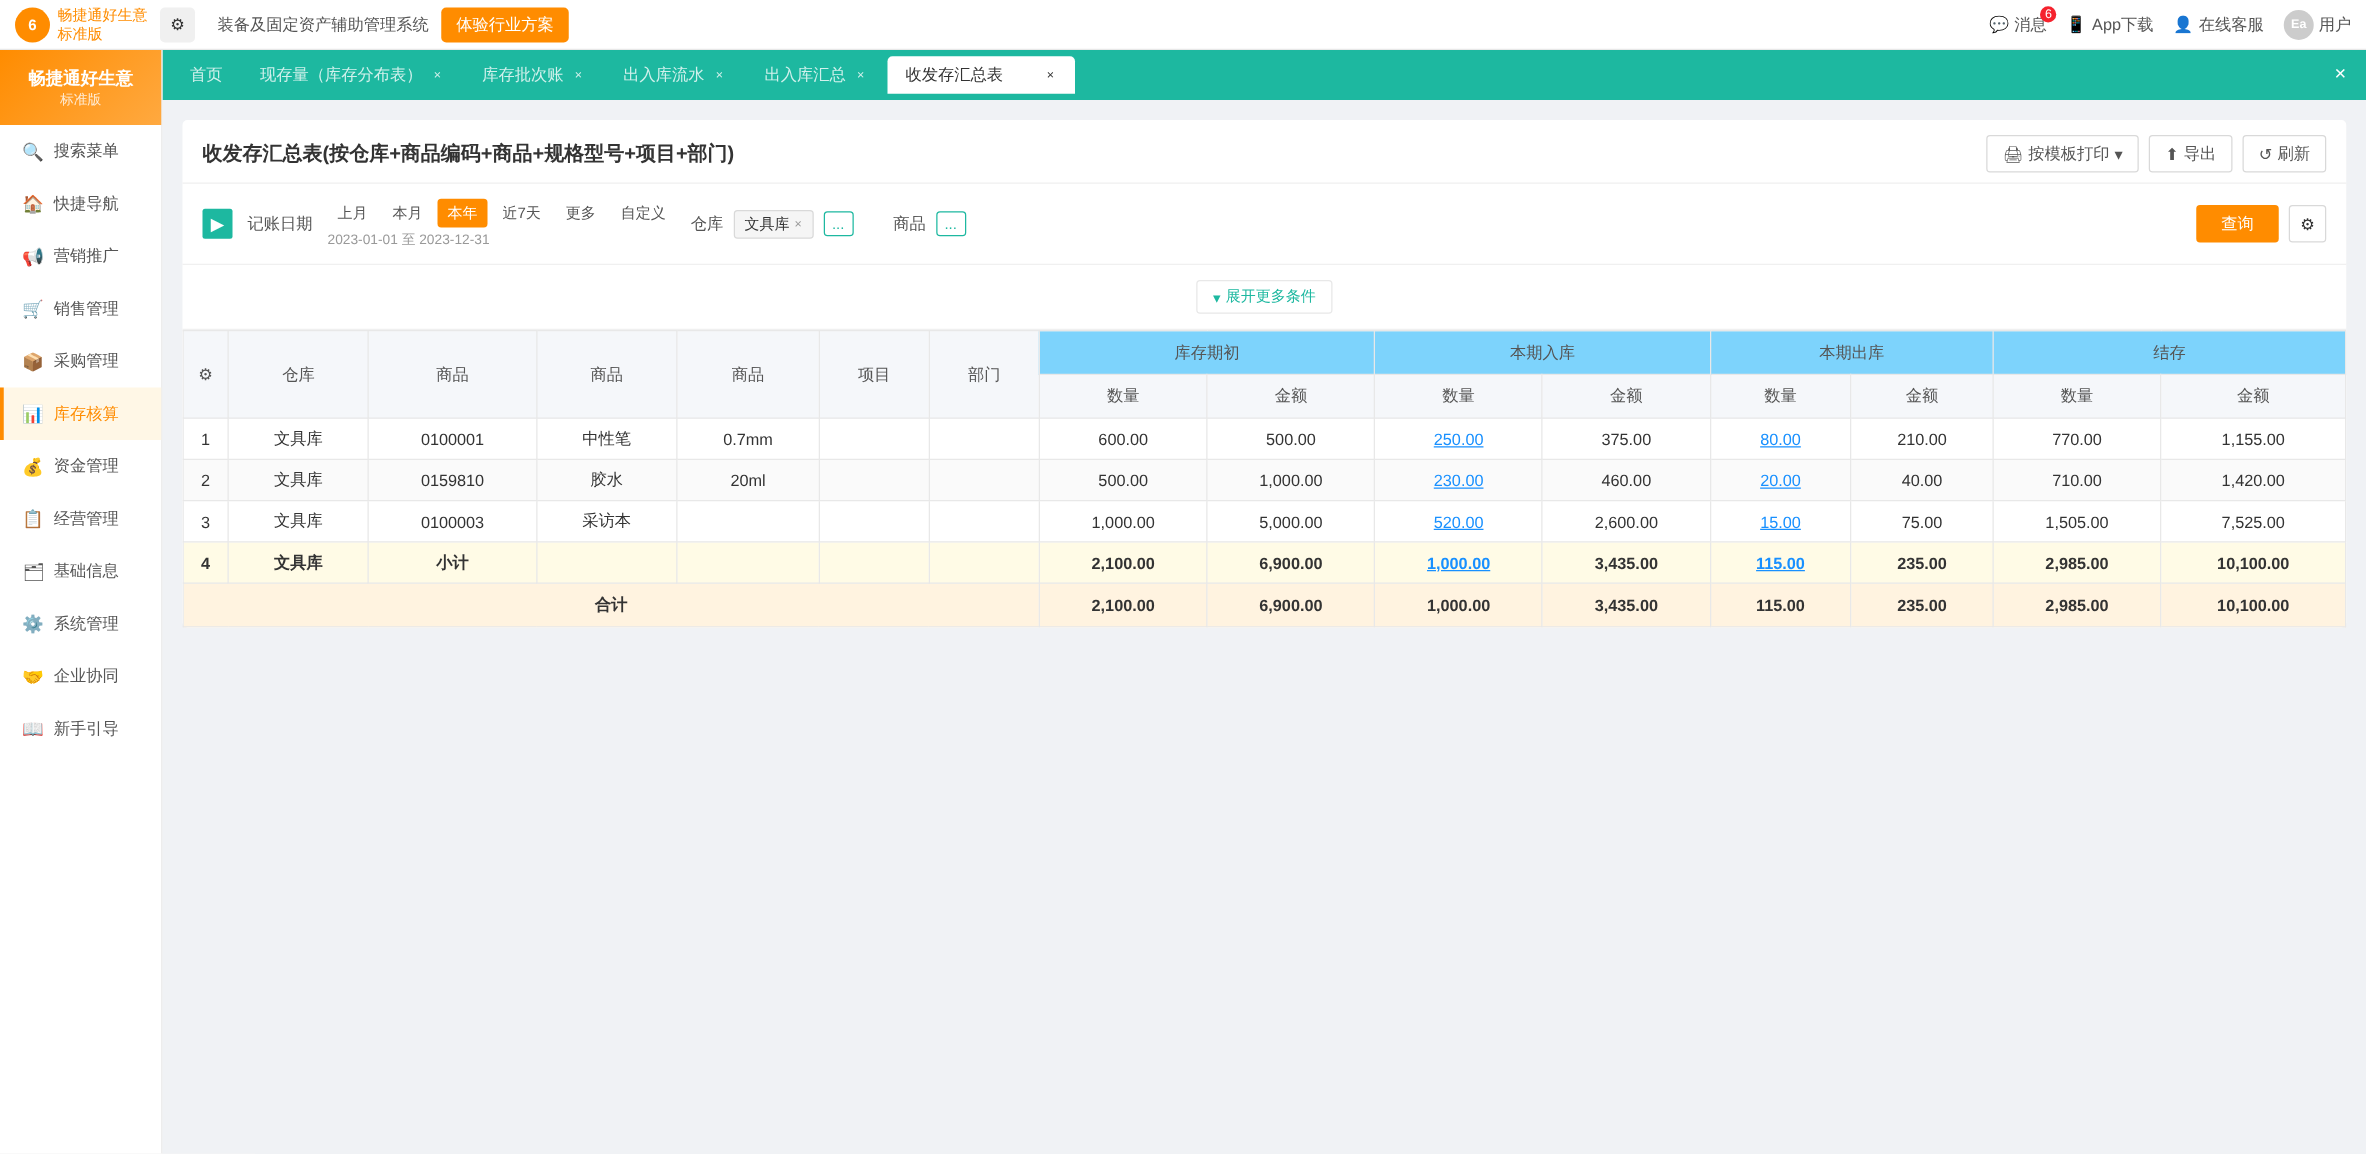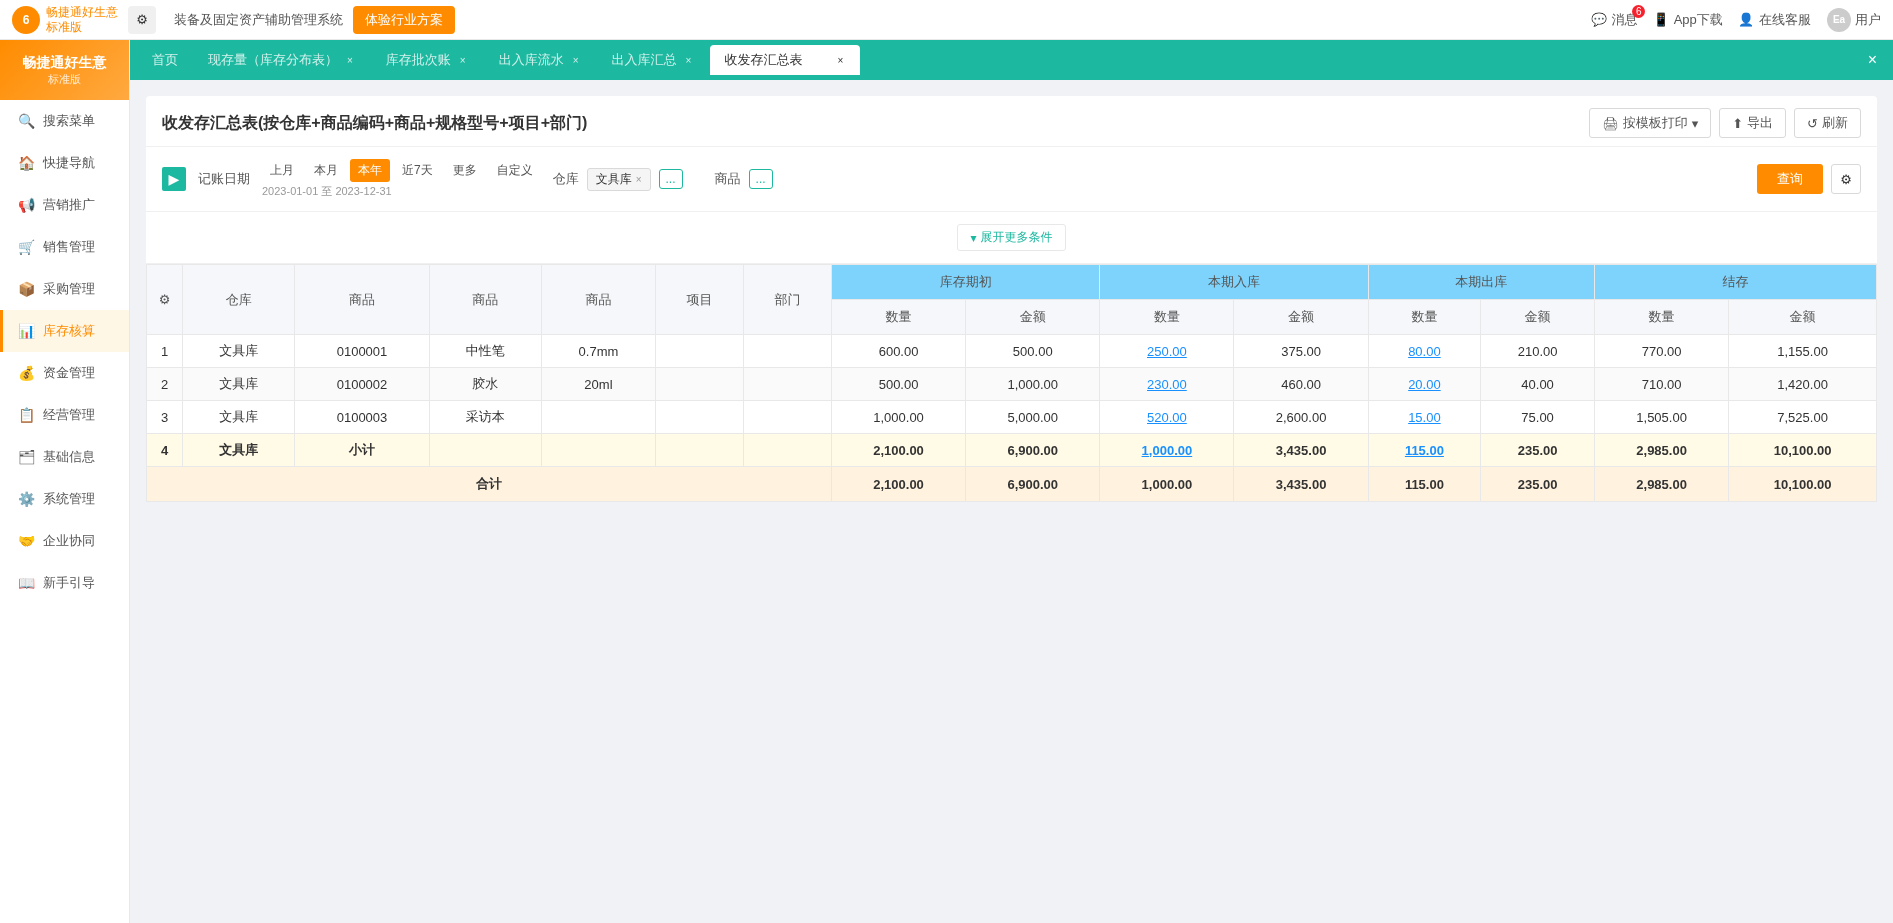--- a/index.html
+++ b/index.html
@@ -311,21 +311,21 @@
                   <td>375.00</td>
                   <td><span class="link-text">80.00</span></td>
                   <td>210.00</td>
                   <td>770.00</td>
                   <td>1,155.00</td>
                 </tr>
 
                 <tr>
                   <td>2</td>
                   <td>文具库</td>
-                  <td>0100002</td>
+                  <td>0159810</td>
                   <td>胶水</td>
                   <td>20ml</td>
                   <td></td>
                   <td></td>
                   <td>500.00</td>
                   <td>1,000.00</td>
                   <td><span class="link-text">230.00</span></td>
                   <td>460.00</td>
                   <td><span class="link-text">20.00</span></td>
                   <td>40.00</td>

